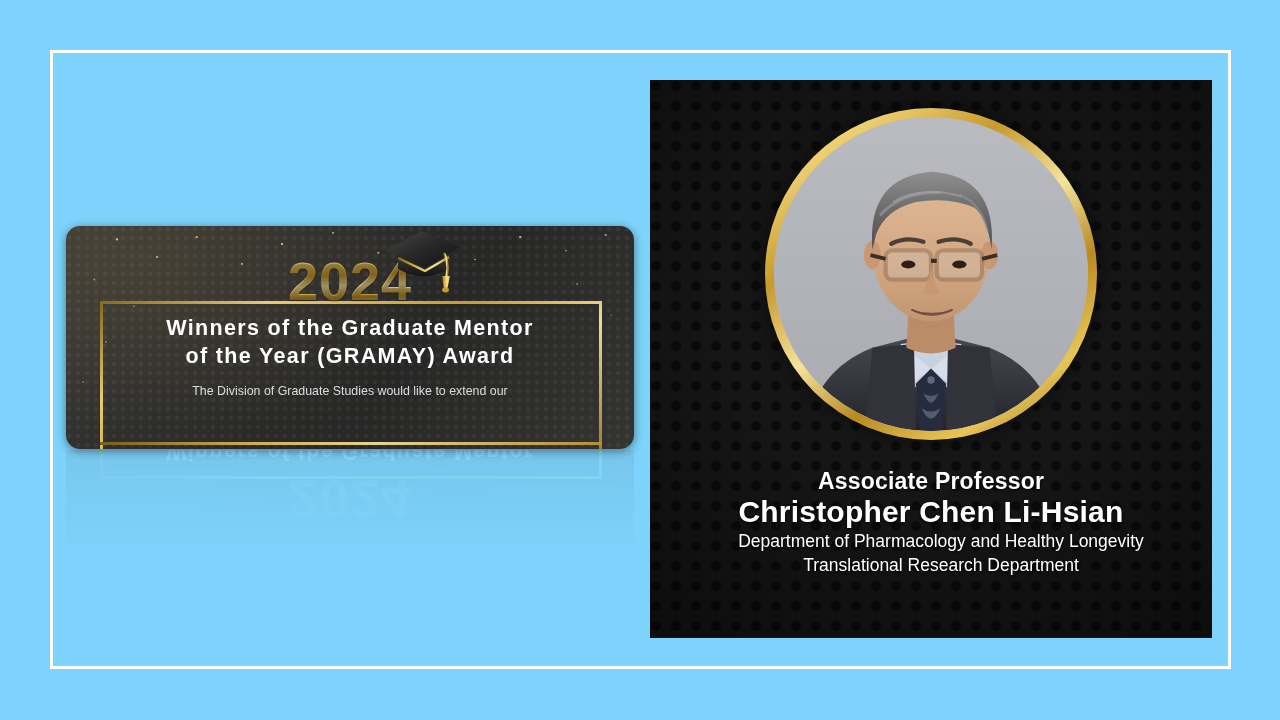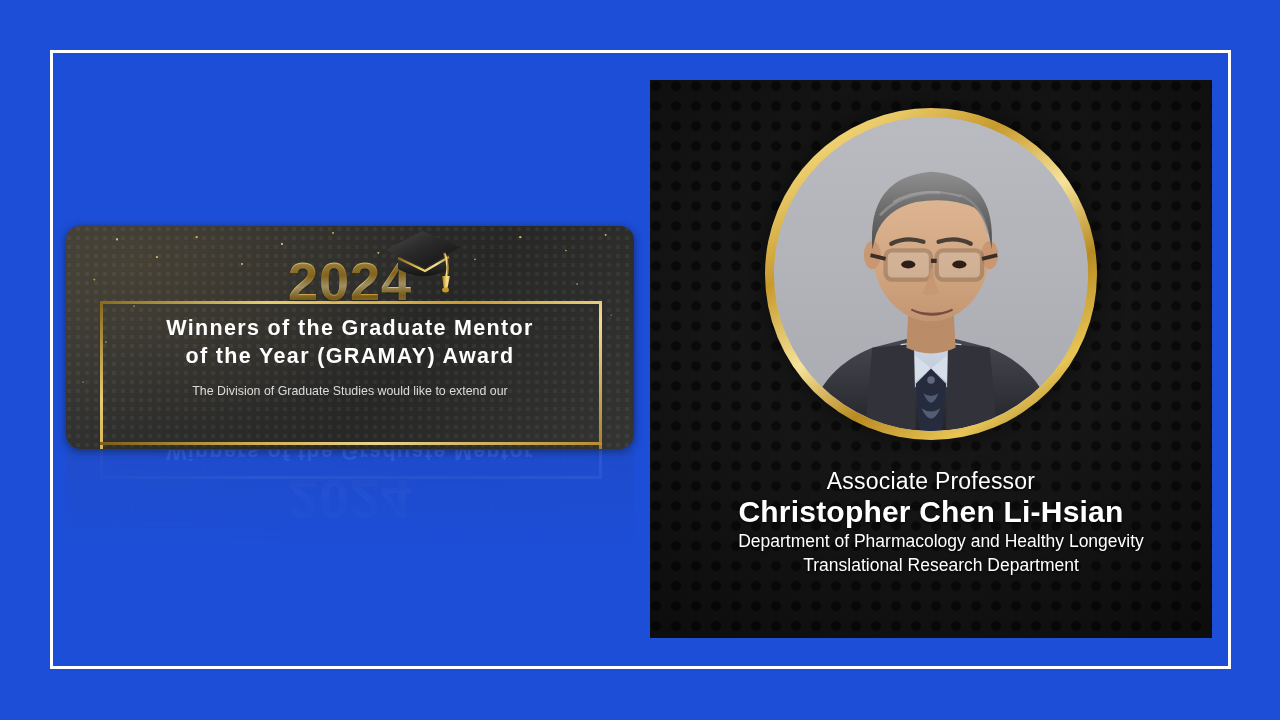--- a/index.html
+++ b/index.html
@@ -11,21 +11,21 @@
     width: 1280px;
     height: 720px;
     overflow: hidden;
     font-family: "Liberation Sans", sans-serif;
   }
 
   #stage {
     position: relative;
     width: 1280px;
     height: 720px;
-    background: #1d4ed8;
+    background: #7dd3fc;
   }
 
   
   #white-frame {
     position: absolute;
     left: 50px;
     top: 50px;
     width: 1181px;
     height: 619px;
     border: 3px solid #ffffff;
@@ -240,21 +240,21 @@
     position: absolute;
     left: 0;
     right: 0;
     top: 388px;
     text-align: center;
     color: #ffffff;
     text-shadow: 0 1px 3px rgba(0,0,0,0.8);
   }
   .name-title {
     font-size: 23px;
-    font-weight: normal;
+    font-weight: bold;
     line-height: 1.16;
     letter-spacing: 0.2px;
   }
   .name-person {
     font-size: 30px;
     font-weight: bold;
     line-height: 1.16;
     letter-spacing: 0.2px;
   }
   .name-dept {

